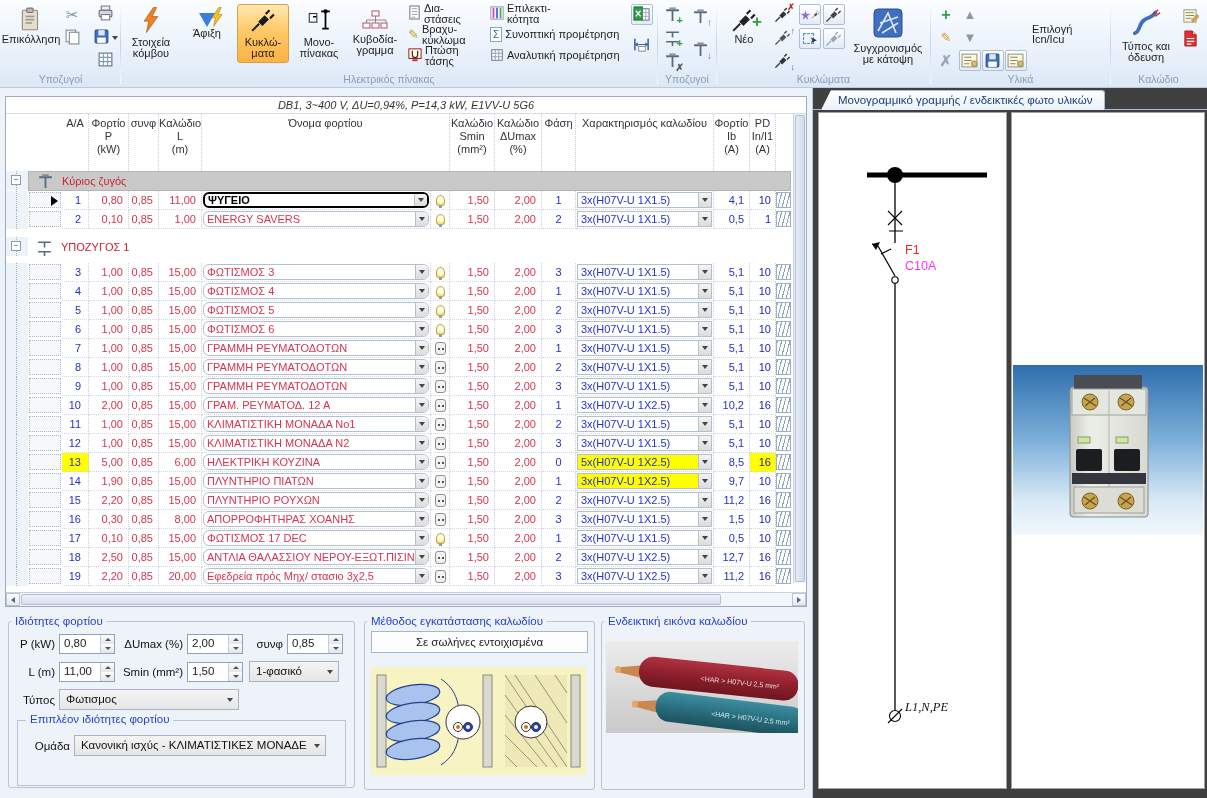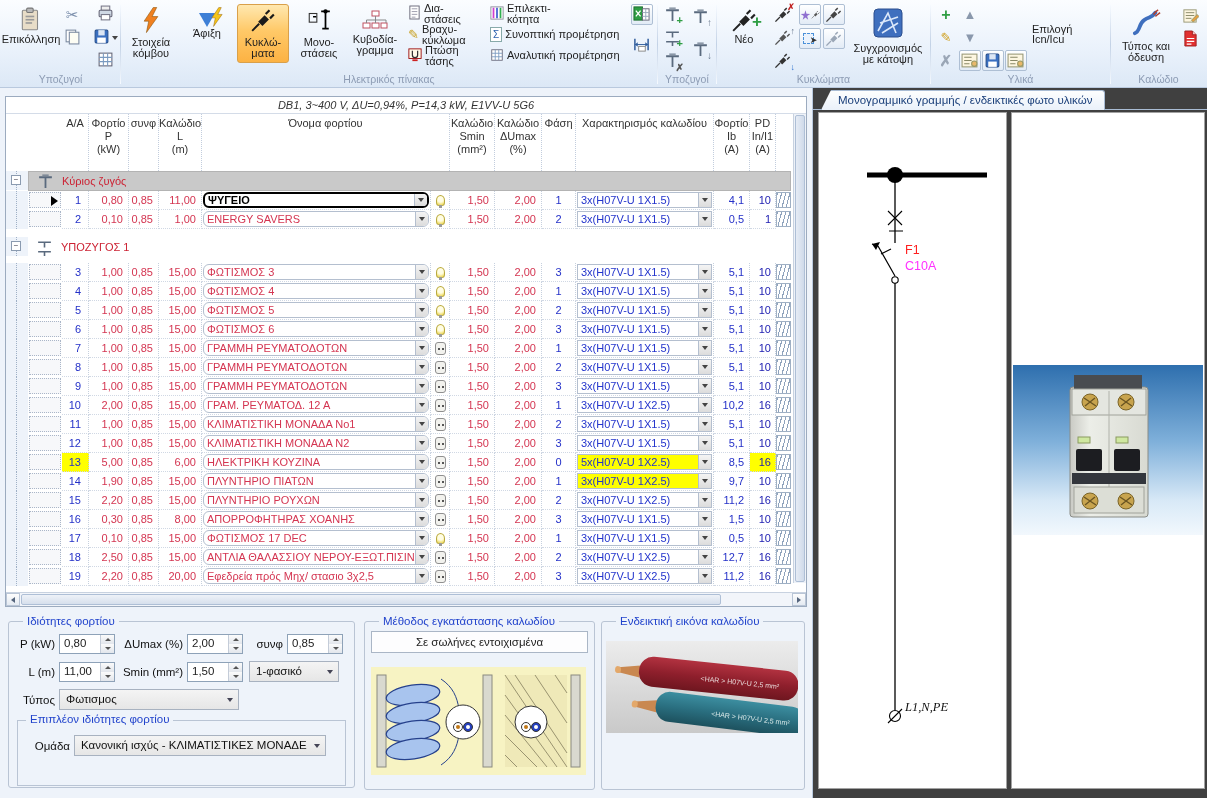--- a/index.html
+++ b/index.html
@@ -67,21 +67,21 @@
   .vscroll { position:absolute; right:0; top:17px; bottom:23px; width:13px; background:#eef2f8; border-left:1px solid #c8d2e0; }
   .vthumb { position:absolute; left:1px; right:1px; top:1px; bottom:1px; background:linear-gradient(90deg,#e6ecf5,#cfdaea); border:1px solid #aebfd6; border-radius:2px; }
   .hscroll { position:absolute; left:0; right:0; bottom:0; height:14px; background:#f2f5fa; border-top:1px solid #c8d2e0; }
   .harrow { position:absolute; top:0; width:14px; height:13px; background:linear-gradient(#fdfdfd,#e4eaf2); border:1px solid #b9c5d6; display:flex; align-items:center; justify-content:center; }
   .tri-l { width:0; height:0; border-top:3.5px solid transparent; border-bottom:3.5px solid transparent; border-right:4px solid #55657d; }
   .tri-r { width:0; height:0; border-top:3.5px solid transparent; border-bottom:3.5px solid transparent; border-left:4px solid #55657d; }
   .hthumb { position:absolute; left:15px; top:1px; width:700px; height:11px; background:linear-gradient(#eef2f8,#d6dfec); border:1px solid #aebfd6; border-radius:2px; }
 
   
   fieldset { border:1px solid #b9c4d4; border-radius:3px; position:absolute; background:transparent; }
-  fieldset legend { color:#2244cc; font-size:11.5px; padding:0 4px; margin-left:14px; }
+  fieldset legend { color:#2244cc; font-size:11.5px; padding:0 4px; margin-left:2px; }
   .fs-props { left:8px; top:615px; width:347px; height:173px; }
   .prow { display:flex; align-items:center; margin:7px 4px 0 4px; gap:4px; }
   .plabel { width:58px; text-align:right; font-size:11.5px; color:#111; }
   .spin { display:flex; height:20px; border:1px solid #8ea2b8; background:#fff; width:56px; }
   .spin .val { flex:1; padding:2px 3px 0 4px; font-size:11.5px; }
   .spin .btns { width:14px; border-left:1px solid #c4ccd8; display:flex; flex-direction:column; }
   .spin .btns div { flex:1; background:linear-gradient(#fbfbfb,#e2e6ec); display:flex; align-items:center; justify-content:center; }
   .tri-u6 { width:0;height:0;border-left:3px solid transparent;border-right:3px solid transparent;border-bottom:3.5px solid #555; }
   .tri-d6 { width:0;height:0;border-left:3px solid transparent;border-right:3px solid transparent;border-top:3.5px solid #555; }
   .select { position:relative; height:21px; background:linear-gradient(#f4f4f4,#e6e6e6); border:1px solid #a8b2c0; padding:3px 18px 0 6px; font-size:11.5px; color:#111; white-space:nowrap; overflow:hidden; }
@@ -288,21 +288,21 @@
               <use href="#sym-plug"></use>
             </svg></span>
         <span class="txt2">Κυκλώ-
 ματα</span>
       </div>
       <div class="bigbtn">
         <span><svg class="i24">
               <use href="#sym-sld"></use>
             </svg></span>
         <span class="txt2">Μονο-
-στάσεις</span>
+πίνακας</span>
       </div>
       <div class="bigbtn">
         <span><svg class="i24" style="height:20px;margin-top:3px">
               <use href="#sym-org"></use>
             </svg></span>
         <span class="txt2">Κυβοδία-
 γραμμα</span>
       </div>
       <div class="smallcol" style="width:78px">
         <div class="sbtn">

